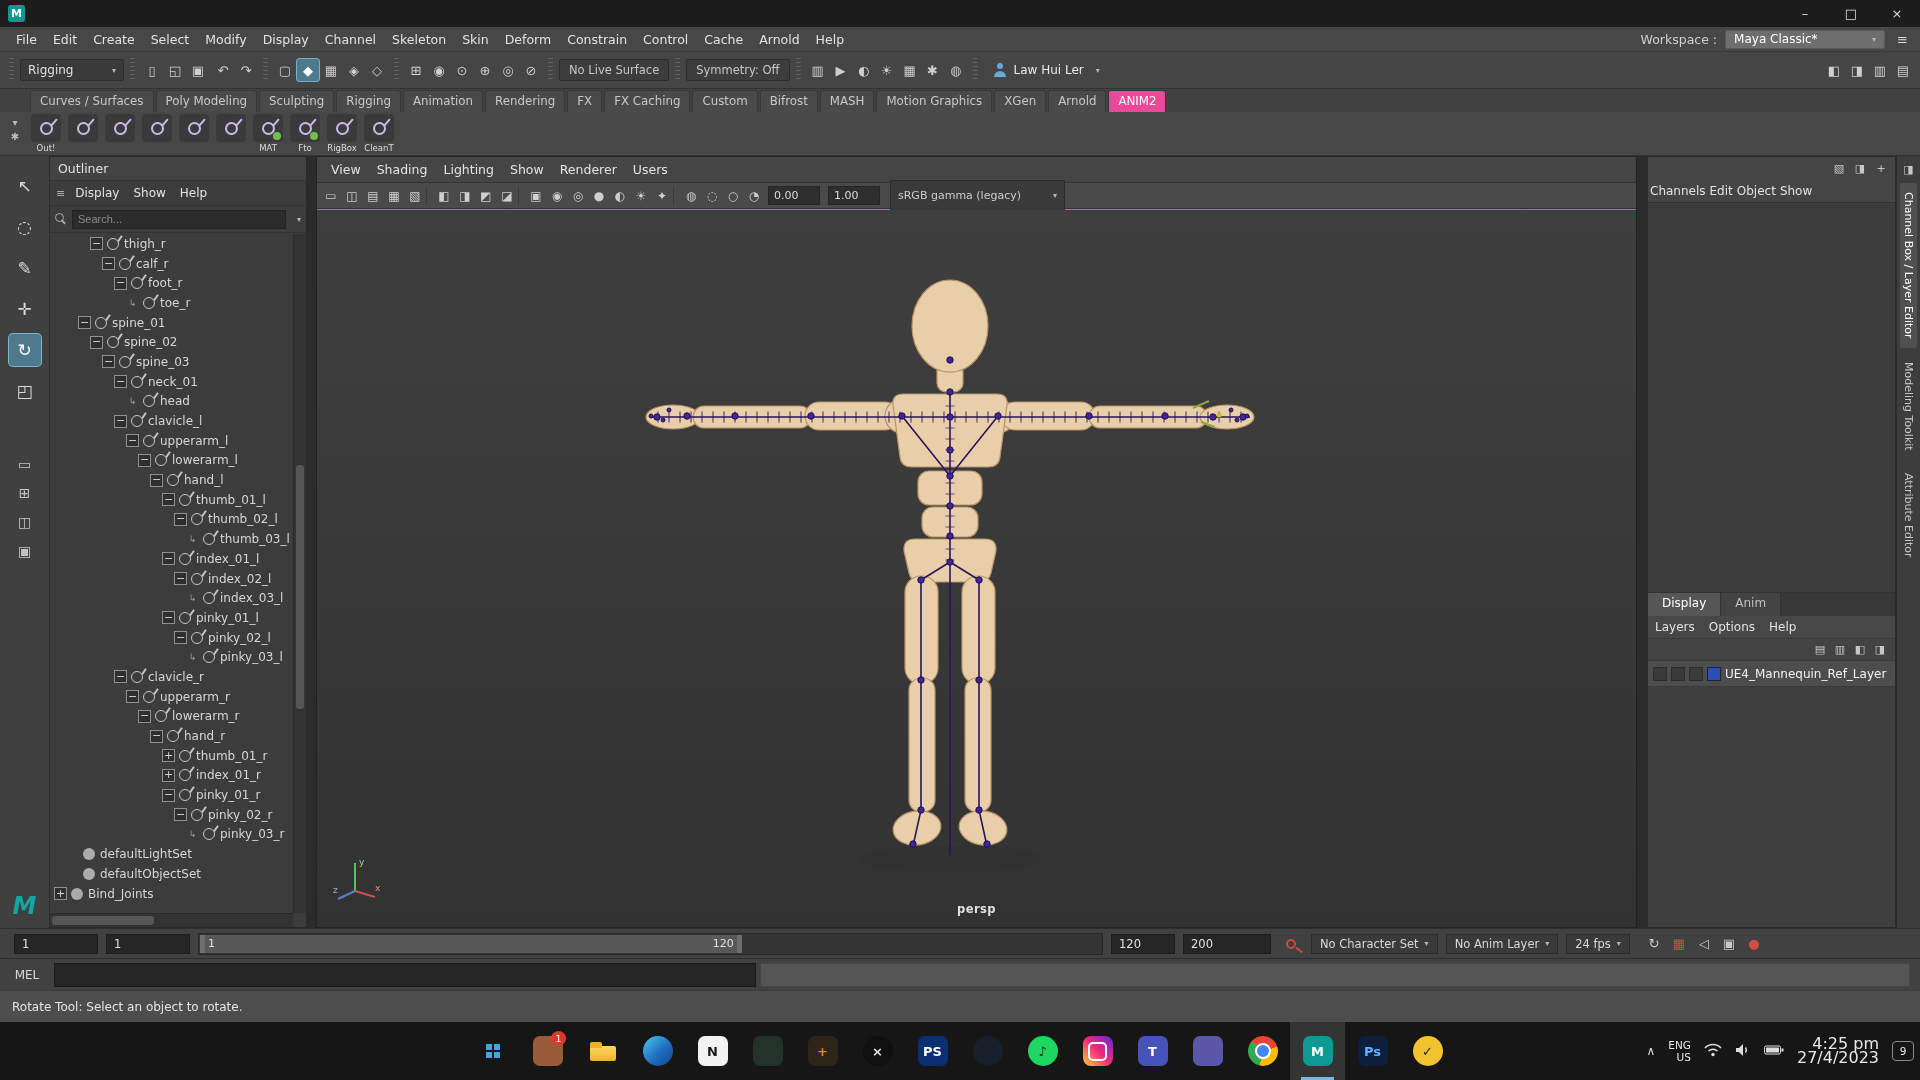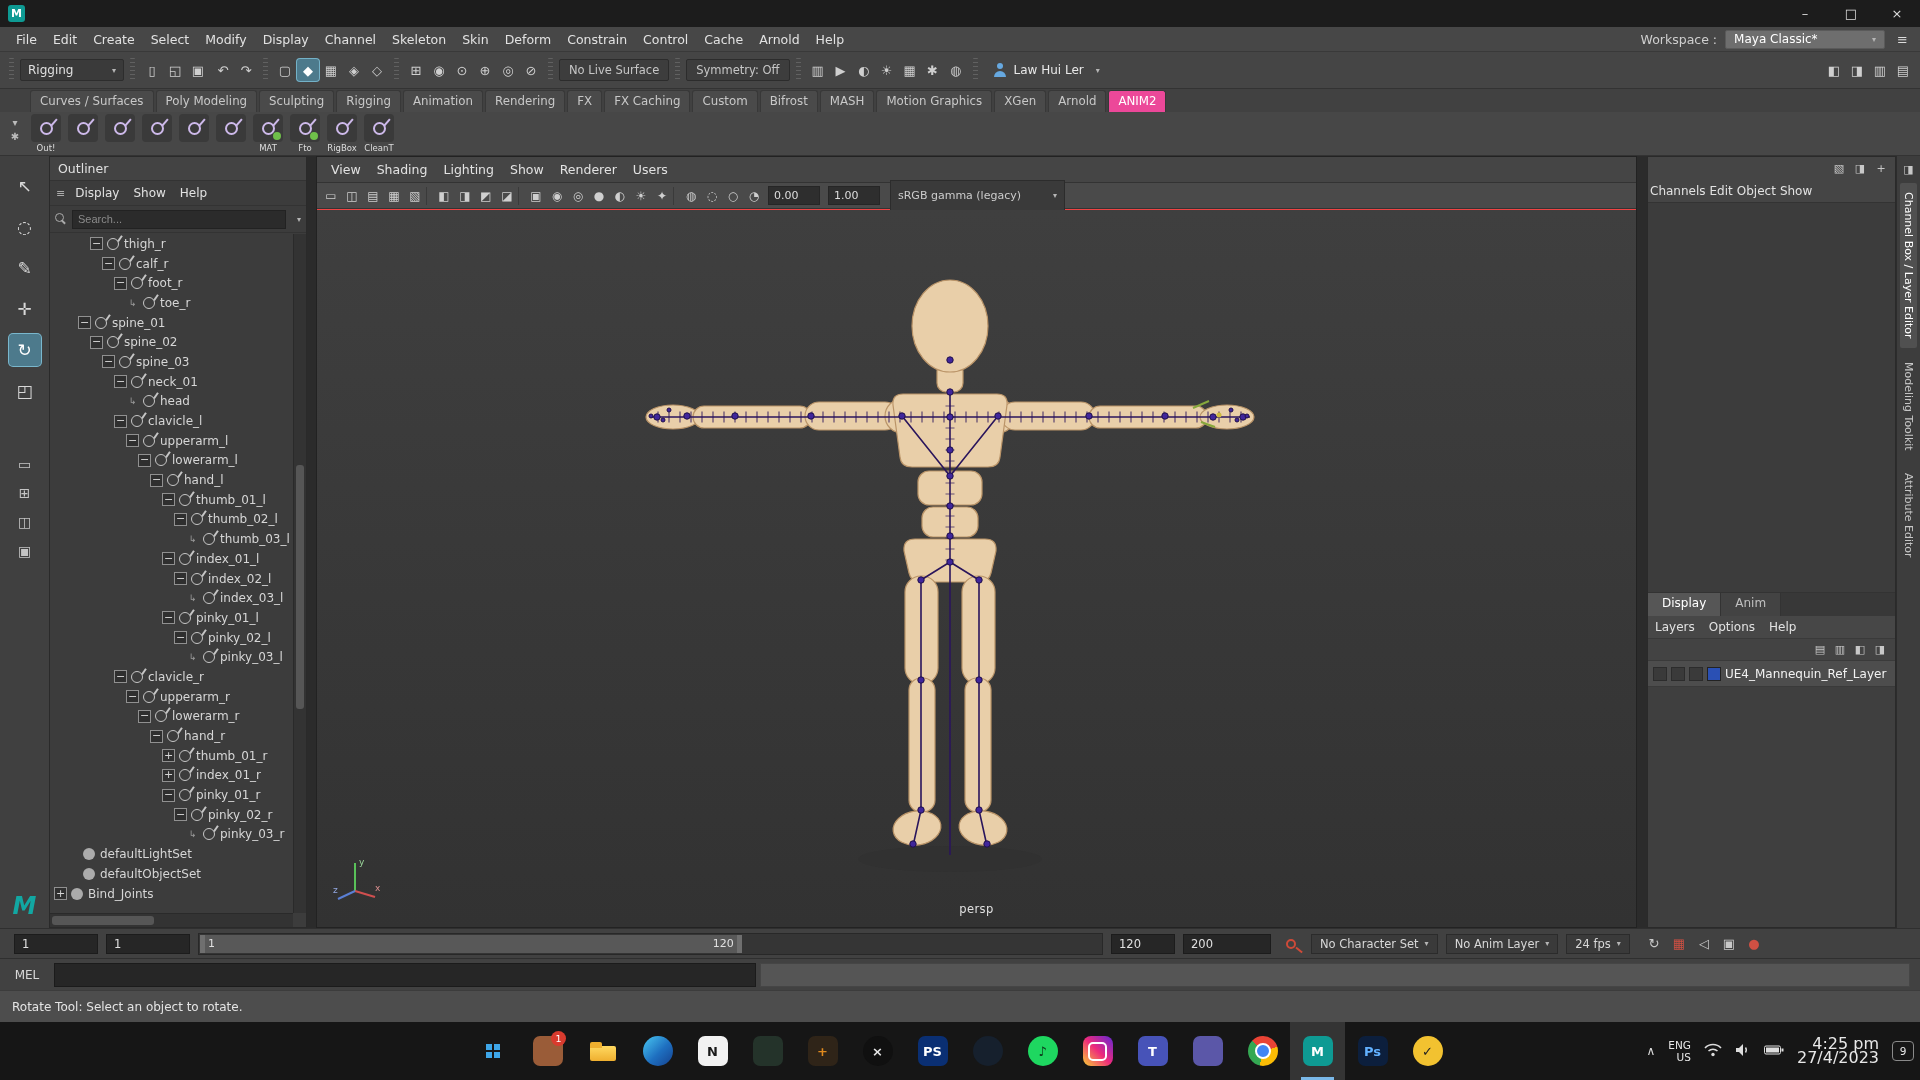--- a/index.html
+++ b/index.html
@@ -90,33 +90,33 @@
   .node-ic::after{content:"";position:absolute;width:1.6px;height:7px;background:#c6c6c6;right:-3px;top:-4px;transform:rotate(35deg)}
   .node-ic.set{border:none;background:#ababab}
   .node-ic.set::after{content:"";position:absolute;inset:3px;width:auto;height:auto;background:#3c3c3c;border-radius:50%;transform:none;right:auto;top:auto}
   .ol-label{font-size:12px;color:#d6d6d6}
   .ol-vscroll{position:absolute;top:77px;bottom:14px;right:0;width:13px;background:#333;border-left:1px solid #2a2a2a}
   .ol-vscroll .thumb{position:absolute;top:34%;height:36%;left:2px;right:2px;background:#565656;border-radius:3px}
   .ol-hscroll{position:absolute;bottom:0;left:0;right:13px;height:14px;background:#333;border-top:1px solid #2a2a2a}
   .ol-hscroll .thumb{position:absolute;left:2px;width:42%;top:2px;bottom:2px;background:#565656;border-radius:3px}
 
   
-  #viewport{left:316px;width:1321px;background:#ef4444;border:1px solid #222}
+  #viewport{left:316px;width:1321px;background:#14b8a6;border:1px solid #222}
   .vp-menus{height:26px;background:#454545;display:flex;align-items:center;padding:0 6px;font-size:12.5px;border-bottom:1px solid #333}
   .vp-icons{height:26px;background:#4a4a4a;display:flex;align-items:center;padding:0 4px;border-bottom:1px solid #333}
   .vp-iconlist{display:flex;align-items:center;gap:1px}
   .vp-ic{width:20px;height:20px;display:flex;align-items:center;justify-content:center;font-size:12px;color:#cfcfcf}
   .vp-ic.divider{width:7px;height:18px;border-left:1px solid #3a3a3a;color:transparent}
   .vp-num{width:52px;height:19px;background:#2e2e2e;border:1px solid #262626;color:#ddd;font-size:11px;
     display:flex;align-items:center;padding:0 5px;margin:0 4px;flex:none}
   .vp-dd{min-width:175px;height:31px;background:#3a3a3a;border:1px solid #2c2c2c;color:#ccc;font-size:11px;
     display:flex;align-items:center;justify-content:space-between;padding:0 7px;margin-left:6px;flex:none}
   .vp-canvas{position:absolute;top:53px;left:0;right:0;bottom:0;background:linear-gradient(#3f3f3f,#323232);overflow:hidden}
   .rig{position:absolute;left:0;top:0}
-  .persp{position:absolute;bottom:11px;width:100%;text-align:center;color:#e0e0e0;font-size:11.5px;font-weight:normal;letter-spacing:.4px}
+  .persp{position:absolute;bottom:11px;width:100%;text-align:center;color:#e0e0e0;font-size:11.5px;font-weight:bold;letter-spacing:.4px}
   .axis{position:absolute;left:14px;bottom:24px}
 
   
   #rightpanel{left:1647px;width:249px;background:#3f3f3f;border:1px solid #2a2a2a}
   .rp-top{height:22px;display:flex;justify-content:flex-end;align-items:center;gap:3px;padding:0 5px;background:#454545}
   .rp-ic{width:18px;height:18px;display:flex;align-items:center;justify-content:center;color:#c8c8c8;font-size:11px}
   .rp-menus{height:24px;display:flex;align-items:center;font-size:12px;background:#454545;border-bottom:1px solid #333}
   .rp-menus .menu-item{padding:2px 2px}
   .rp-channels{position:absolute;top:46px;left:0;right:0;height:390px;background:#3c3c3c;border-bottom:1px solid #333}
   .rp-layers{position:absolute;top:436px;left:0;right:0;bottom:0;background:#3f3f3f}

